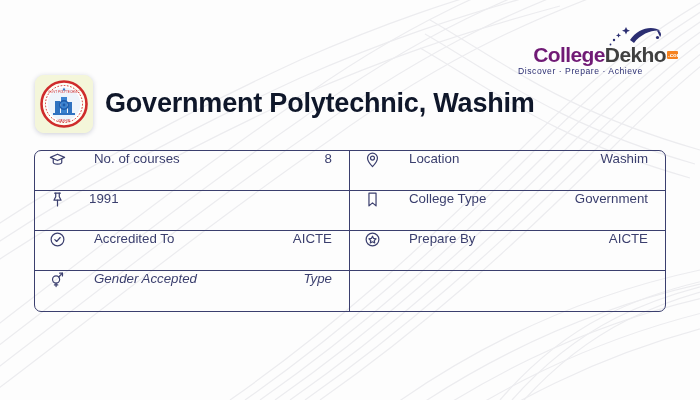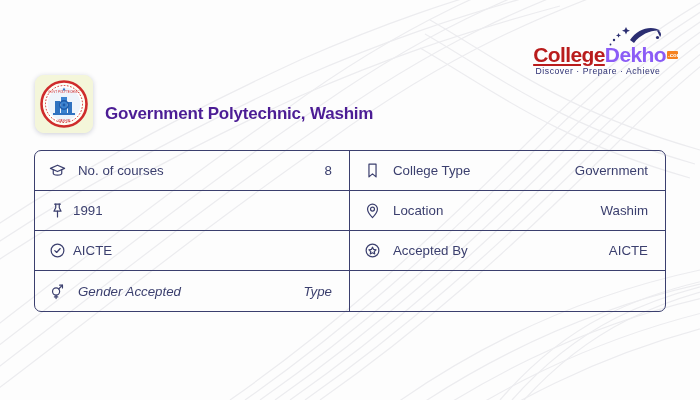--- a/index.html
+++ b/index.html
@@ -53,24 +53,24 @@
     background: #f4f6da;
     border-radius: 9px;
     box-shadow: 0 1px 5px rgba(30,35,80,.22);
     overflow: hidden;
   }
   #college-logo-card svg { display: block; }
 
   #college-title {
     position: absolute;
     left: 105px;
-    top: 104px;
-    font-size: 17px;
+    top: 88px;
+    font-size: 27px;
     font-weight: bold;
-    color: #4c1d95;
+    color: #0f172a;
     letter-spacing: -0.2px;
     white-space: nowrap;
   }
 
   
   #brand-logo {
     position: absolute;
     right: 22px;
     top: 24px;
     width: 160px;
@@ -81,22 +81,22 @@
     left: 0;
     top: 20px;
     width: 160px;
     text-align: right;
     font-size: 21px;
     font-weight: bold;
     letter-spacing: -0.6px;
     white-space: nowrap;
     line-height: 1;
   }
-  .brand-college { color: #b91c1c; text-decoration: underline; }
-  .brand-dekho { color: #8b5cf6; }
+  .brand-college { color: #701a75; }
+  .brand-dekho { color: #404040; }
   #brand-com-badge {
     display: inline-block;
     background: #f58220;
     color: #ffffff;
     font-size: 6px;
     font-weight: bold;
     letter-spacing: 0;
     padding: 1px 1px;
     border-radius: 1px;
     vertical-align: 3px;
@@ -104,21 +104,21 @@
     line-height: 1.05;
     width: 9px;
     text-align: center;
     overflow: hidden;
   }
   #brand-tagline {
     position: absolute;
     left: 0;
     top: 42px;
     width: 160px;
-    text-align: center;
+    text-align: left;
     font-size: 8.6px;
     color: #2b2e72;
     letter-spacing: 0.55px;
     white-space: nowrap;
   }
   #brand-cap {
     position: absolute;
     right: 12px;
     top: 0px;
   }
@@ -142,23 +142,24 @@
     box-sizing: border-box;
     display: flex;
     flex-direction: column;
   }
   .info-col.left { border-right: 1px solid #3b3f6e; }
 
   .info-row {
     height: 40px;
     box-sizing: border-box;
     display: flex;
-    align-items: center;
+    align-items: flex-start;
     padding: 0 17px 0 14px;
     border-bottom: 1px solid #3b3f6e;
+    gap: 16px;
   }
   .info-row.last { border-bottom: none; font-style: italic; }
   .info-row.empty { border-bottom: none; }
 
   .row-icon {
     width: 24px;
     min-width: 24px;
     display: flex;
     align-items: center;
     justify-content: flex-start;
@@ -295,20 +296,21 @@
         <span class="row-value">1991</span>
       </div>
 
       <div class="info-row">
         <span class="row-icon">
           <svg width="17" height="17" viewBox="0 0 24 24" fill="none" stroke="currentColor" stroke-width="1.7" stroke-linecap="round" stroke-linejoin="round">
             <circle cx="12" cy="12" r="9"></circle>
             <path d="M8.2 12.2 l2.6 2.6 5-5.6"></path>
           </svg>
         </span>
+        <span class="row-label">Accredited To</span>
         <span class="row-value">AICTE</span>
       </div>
 
       <div class="info-row last">
         <span class="row-icon">
           <svg width="17" height="17" viewBox="0 0 24 24" fill="none" stroke="currentColor" stroke-width="1.7" stroke-linecap="round" stroke-linejoin="round">
             <circle cx="10" cy="12" r="5"></circle>
             <path d="M10 17 v5"></path>
             <path d="M7.6 19.6 h4.8"></path>
             <path d="M13.6 8.4 L19 3"></path>
@@ -318,46 +320,46 @@
         <span class="row-label">Gender Accepted</span>
         <span class="row-value">Type</span>
       </div>
     </div>
 
     <div class="info-col right">
 
       <div class="info-row">
         <span class="row-icon">
           <svg width="17" height="17" viewBox="0 0 24 24" fill="none" stroke="currentColor" stroke-width="1.7" stroke-linecap="round" stroke-linejoin="round">
+            <path d="M12 22 C 12 22 19 15.2 19 10 A7 7 0 0 0 5 10 C 5 15.2 12 22 12 22 Z"></path>
+            <circle cx="12" cy="10" r="2.8"></circle>
+          </svg>
+        </span>
+        <span class="row-label">Location</span>
+        <span class="row-value">Washim</span>
+      </div>
+
+      <div class="info-row">
+        <span class="row-icon">
+          <svg width="17" height="17" viewBox="0 0 24 24" fill="none" stroke="currentColor" stroke-width="1.7" stroke-linecap="round" stroke-linejoin="round">
             <path d="M7 3 h10 v18 l-5 -4.2 -5 4.2 Z"></path>
           </svg>
         </span>
         <span class="row-label">College Type</span>
         <span class="row-value">Government</span>
       </div>
 
       <div class="info-row">
         <span class="row-icon">
           <svg width="17" height="17" viewBox="0 0 24 24" fill="none" stroke="currentColor" stroke-width="1.7" stroke-linecap="round" stroke-linejoin="round">
-            <path d="M12 22 C 12 22 19 15.2 19 10 A7 7 0 0 0 5 10 C 5 15.2 12 22 12 22 Z"></path>
-            <circle cx="12" cy="10" r="2.8"></circle>
-          </svg>
-        </span>
-        <span class="row-label">Location</span>
-        <span class="row-value">Washim</span>
-      </div>
-
-      <div class="info-row">
-        <span class="row-icon">
-          <svg width="17" height="17" viewBox="0 0 24 24" fill="none" stroke="currentColor" stroke-width="1.7" stroke-linecap="round" stroke-linejoin="round">
             <circle cx="12" cy="12" r="9"></circle>
             <path d="M12 7.3 l1.55 3.15 3.45 0.5 -2.5 2.45 0.6 3.45 -3.1 -1.63 -3.1 1.63 0.6 -3.45 -2.5 -2.45 3.45 -0.5 Z"></path>
           </svg>
         </span>
-        <span class="row-label">Accepted By</span>
+        <span class="row-label">Prepare By</span>
         <span class="row-value">AICTE</span>
       </div>
 
       <div class="info-row empty"></div>
     </div>
   </div>
 
 </div>
 
 </body></html>

